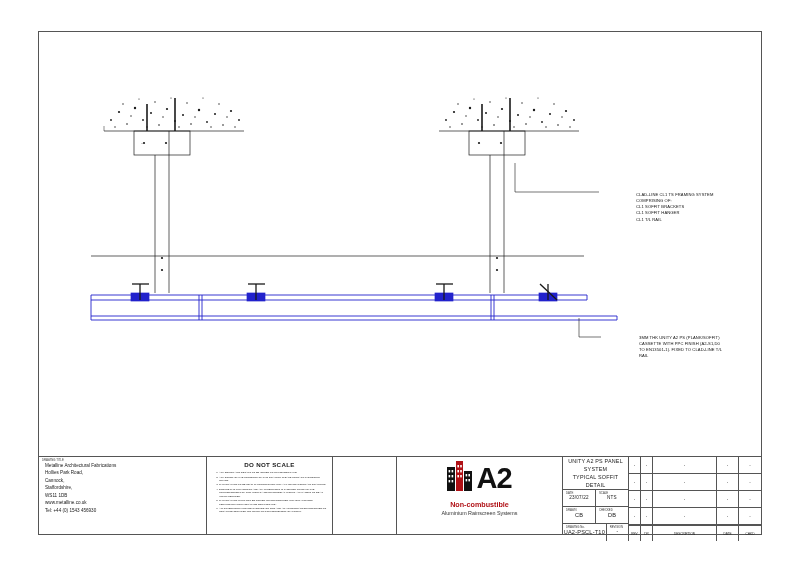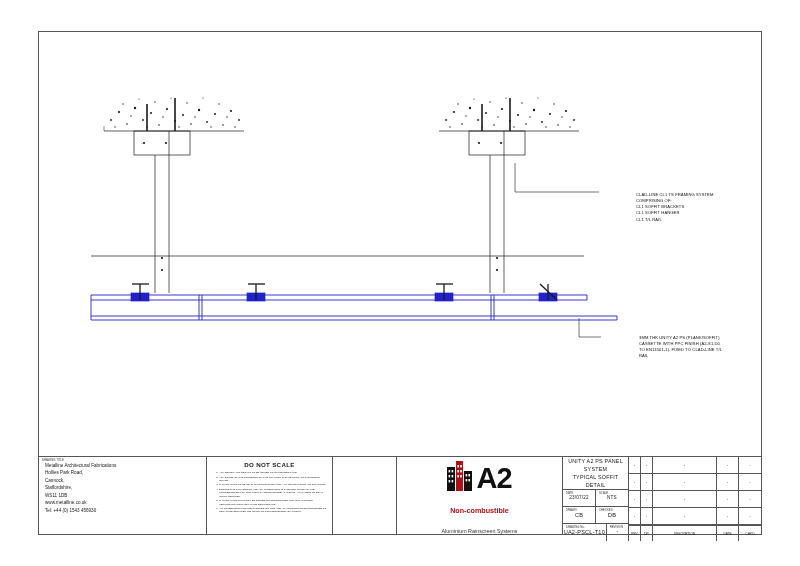--- a/index.html
+++ b/index.html
@@ -14,25 +14,25 @@
   
   .tb{position:absolute;bottom:0;left:0;width:100%;height:78px;border-top:1px solid #555;box-sizing:border-box;display:flex;}
   .tb-cell{border-right:1px solid #555;box-sizing:border-box;position:relative;}
   .tb-company{width:168px;padding:5px 6px;}
   .tb-company div{font-size:4.6px;line-height:1.62;}
   .tb-notes{width:126px;padding:4px 5px;}
   .tb-notes .dns{text-align:center;font-size:6.2px;font-weight:bold;letter-spacing:.3px;margin-bottom:3px;}
   .tb-notes ol{margin:0;padding-left:7px;}
   .tb-notes li{font-size:2.5px;line-height:1.32;margin-bottom:1.3px;}
   .tb-blank{width:64px;}
-  .tb-logo{width:166px;display:flex;flex-direction:column;align-items:center;justify-content:space-between;}
+  .tb-logo{width:166px;display:flex;flex-direction:column;align-items:center;justify-content:flex-start;}
   .logo-row{display:flex;align-items:flex-end;gap:3px;}
   .logo-mark{width:26px;height:34px;position:relative;}
   .logo-a2{font-size:29px;font-weight:bold;color:#111;line-height:.86;letter-spacing:-1px;}
-  .logo-nc{font-size:7.2px;font-weight:bold;color:#b01116;margin-top:3px;}
+  .logo-nc{font-size:7.2px;font-weight:bold;color:#b01116;margin-top:9px;}
   .logo-sub{font-size:5.4px;color:#333;margin-top:1px;}
   
   .tb-right{flex:1;display:flex;flex-direction:column;}
   .tbr-top{display:flex;flex:1;}
   .tbr-main{flex:1;display:flex;flex-direction:column;border-right:1px solid #555;box-sizing:border-box;}
   .tbr-rev{width:132px;display:flex;flex-direction:column;box-sizing:border-box;}
   .rv-row{display:flex;flex:1;border-bottom:1px solid #555;box-sizing:border-box;}
   .rv-row:last-child{border-bottom:none;}
   .rv-c{border-right:1px solid #555;box-sizing:border-box;font-size:3.1px;display:flex;align-items:center;justify-content:center;}
   .rv-c:last-child{border-right:none;}

